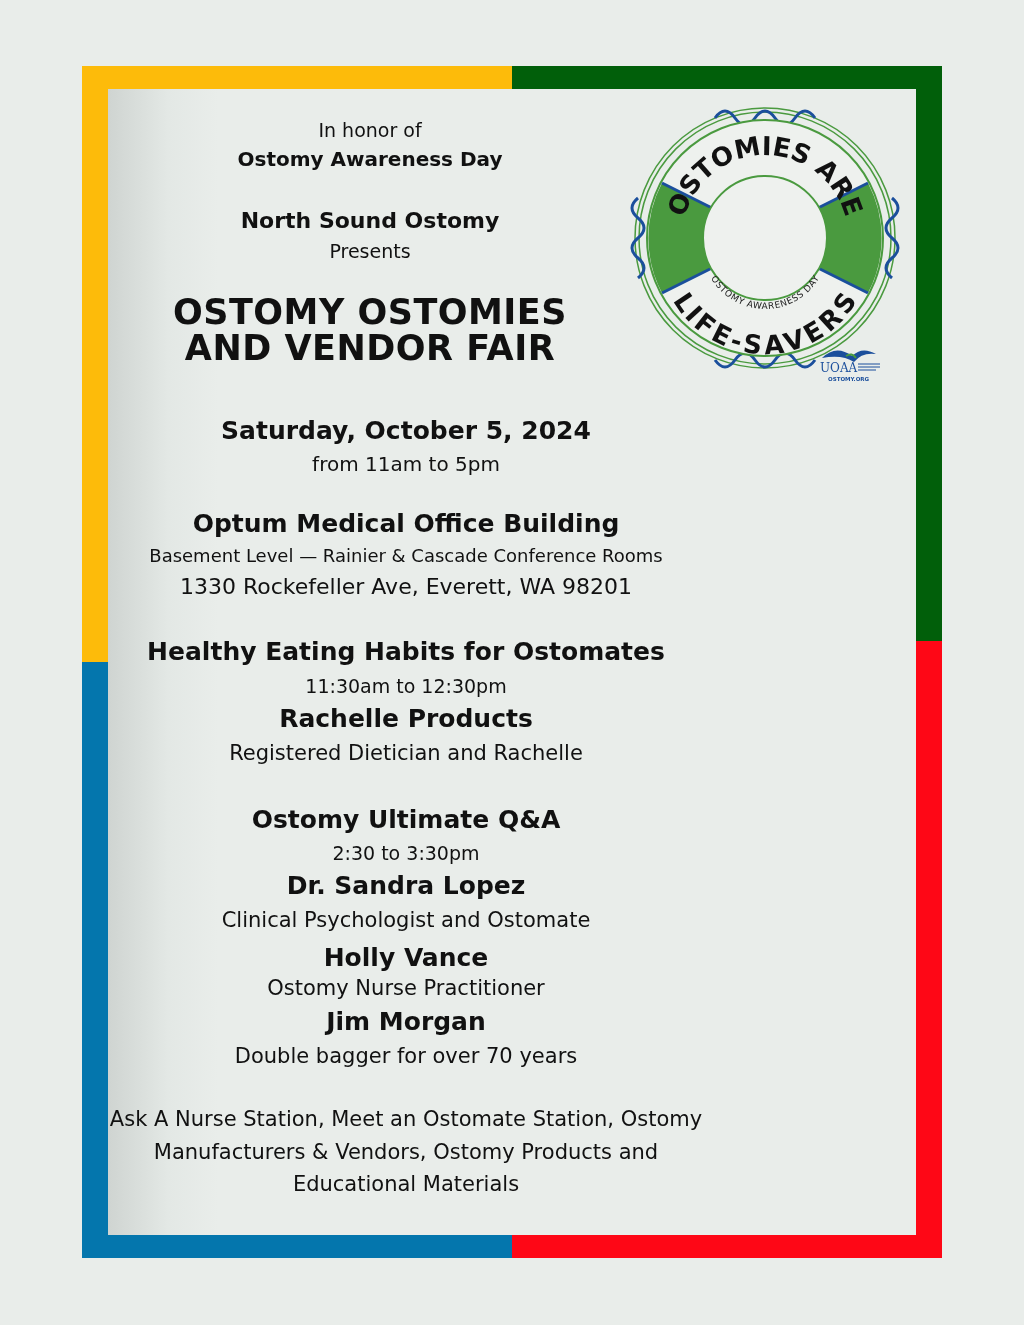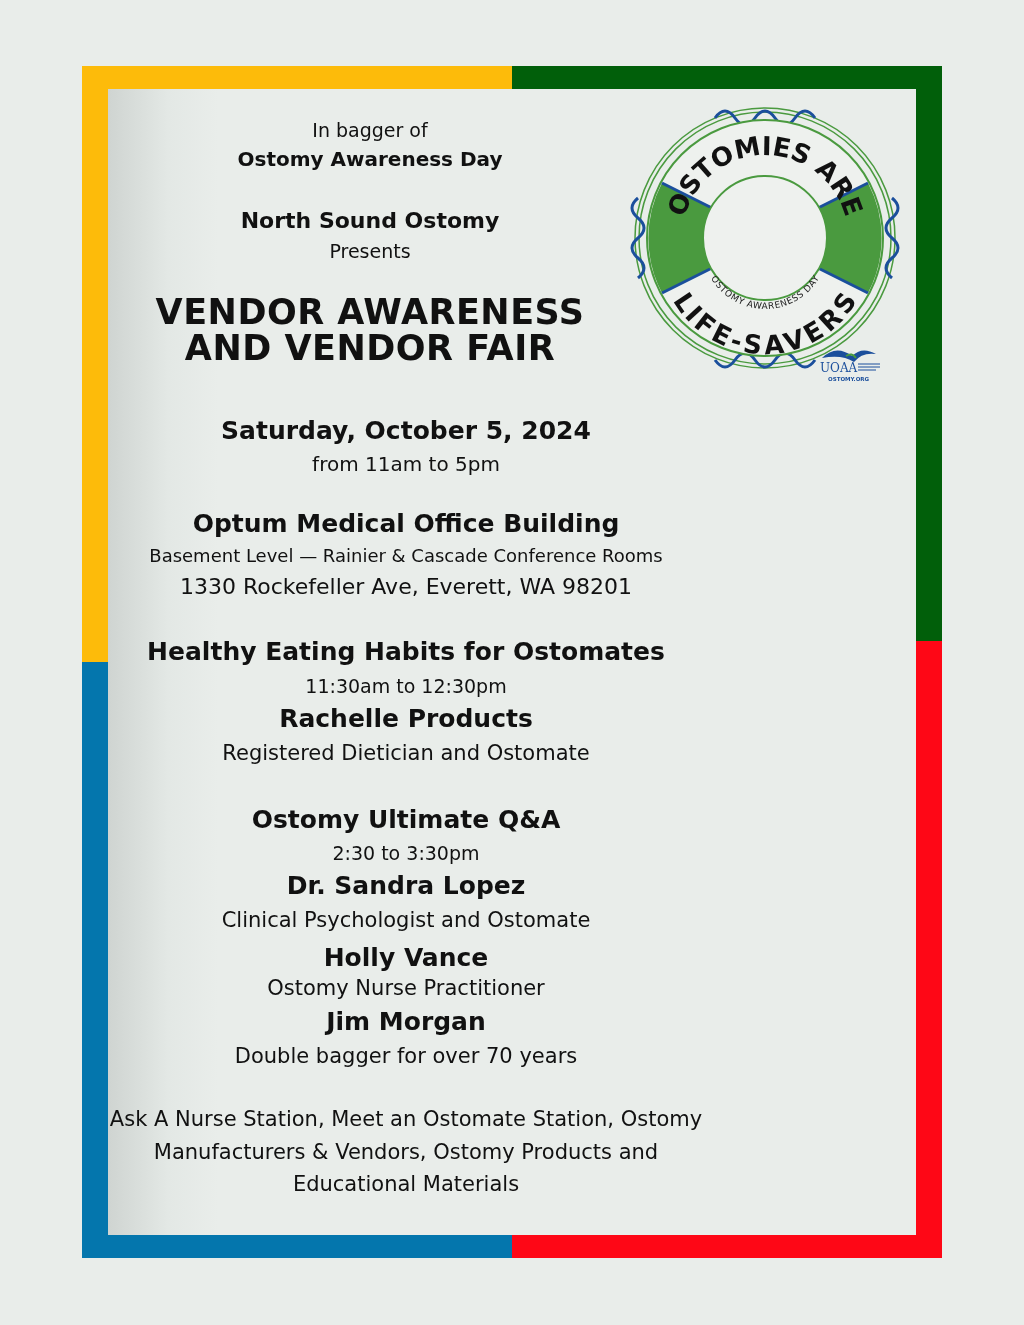--- a/index.html
+++ b/index.html
@@ -44,25 +44,25 @@
   <div class="seg left-top" style="background:#fdbb0a"></div>
   <div class="seg top-right" style="background:#015f0a"></div>
   <div class="seg right-top" style="background:#015f0a"></div>
   <div class="seg left-bottom" style="background:#0476ad"></div>
   <div class="seg bottom-left" style="background:#0476ad"></div>
   <div class="seg right-bottom" style="background:#fe0716"></div>
   <div class="seg bottom-right" style="background:#fe0716"></div>
 </div>
 <div class="inner"></div>
 
-<div class="tl reg" style="top:119px; font-size:19px;">In bagger of</div>
+<div class="tl reg" style="top:119px; font-size:19px;">In honor of</div>
 <div class="tl bold" style="top:147px; font-size:20px;">Ostomy Awareness Day</div>
 <div class="tl bold" style="top:208px; font-size:22px;">North Sound Ostomy</div>
 <div class="tl reg" style="top:240px; font-size:19px;">Presents</div>
-<div class="tl bold" style="top:292px; font-size:35px; letter-spacing:0.5px;">VENDOR AWARENESS</div>
+<div class="tl bold" style="top:292px; font-size:35px; letter-spacing:0.5px;">OSTOMY OSTOMIES</div>
 <div class="tl bold" style="top:328px; font-size:35px; letter-spacing:0.5px;">AND VENDOR FAIR</div>
 
 <svg class="logo" viewBox="0 0 290 300">
   <defs>
     <path id="arcTop" d="M 62 150 A 83 83 0 0 1 228 150"></path>
     <path id="arcBot" d="M 58 160 A 87 87 0 0 0 232 160"></path>
     <path id="arcInner" d="M 88 158 A 57 57 0 0 0 202 158"></path>
   </defs>
 
   <circle cx="145" cy="150" r="130" fill="none" stroke="#4a9a3f" stroke-width="1.5"></circle>
@@ -105,21 +105,21 @@
 <div class="t bold" style="top:416px; font-size:25px;">Saturday, October 5, 2024</div>
 <div class="t reg" style="top:452px; font-size:20px;">from 11am to 5pm</div>
 
 <div class="t bold" style="top:509px; font-size:25px;">Optum Medical Office Building</div>
 <div class="t reg" style="top:545px; font-size:18px;">Basement Level — Rainier &amp; Cascade Conference Rooms</div>
 <div class="t reg" style="top:574px; font-size:22px;">1330 Rockefeller Ave, Everett, WA 98201</div>
 
 <div class="t bold" style="top:637px; font-size:25px;">Healthy Eating Habits for Ostomates</div>
 <div class="t reg" style="top:675px; font-size:19px;">11:30am to 12:30pm</div>
 <div class="t bold" style="top:704px; font-size:25px;">Rachelle Products</div>
-<div class="t reg" style="top:741px; font-size:21px;">Registered Dietician and Ostomate</div>
+<div class="t reg" style="top:741px; font-size:21px;">Registered Dietician and Rachelle</div>
 
 <div class="t bold" style="top:805px; font-size:25px;">Ostomy Ultimate Q&amp;A</div>
 <div class="t reg" style="top:842px; font-size:19px;">2:30 to 3:30pm</div>
 <div class="t bold" style="top:871px; font-size:25px;">Dr. Sandra Lopez</div>
 <div class="t reg" style="top:908px; font-size:21px;">Clinical Psychologist and Ostomate</div>
 <div class="t bold" style="top:943px; font-size:25px;">Holly Vance</div>
 <div class="t reg" style="top:976px; font-size:21px;">Ostomy Nurse Practitioner</div>
 <div class="t bold" style="top:1007px; font-size:25px;">Jim Morgan</div>
 <div class="t reg" style="top:1044px; font-size:21px;">Double bagger for over 70 years</div>
 

